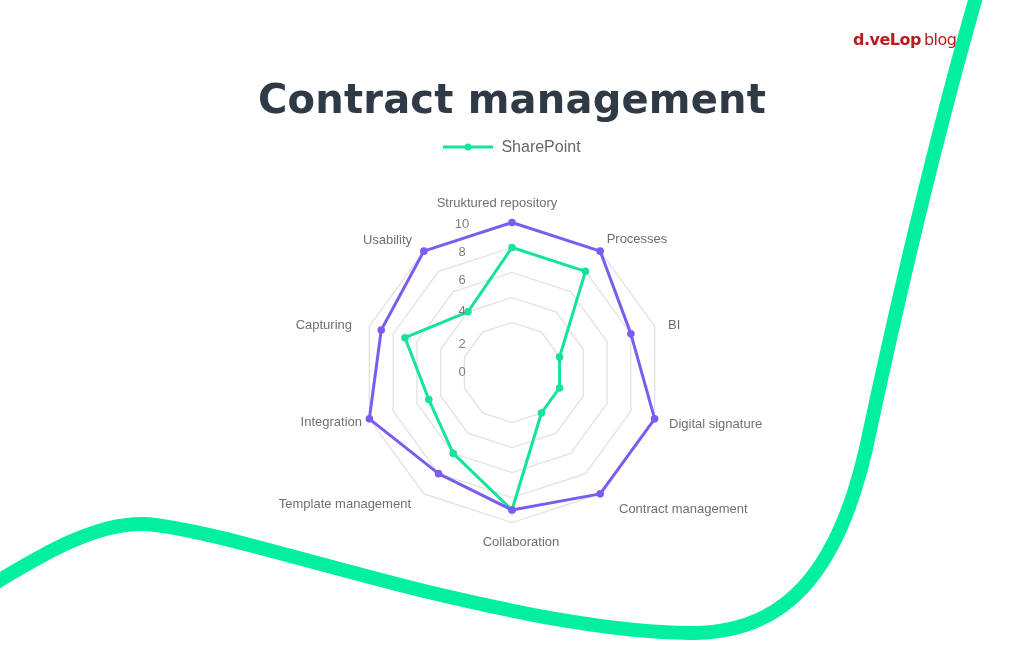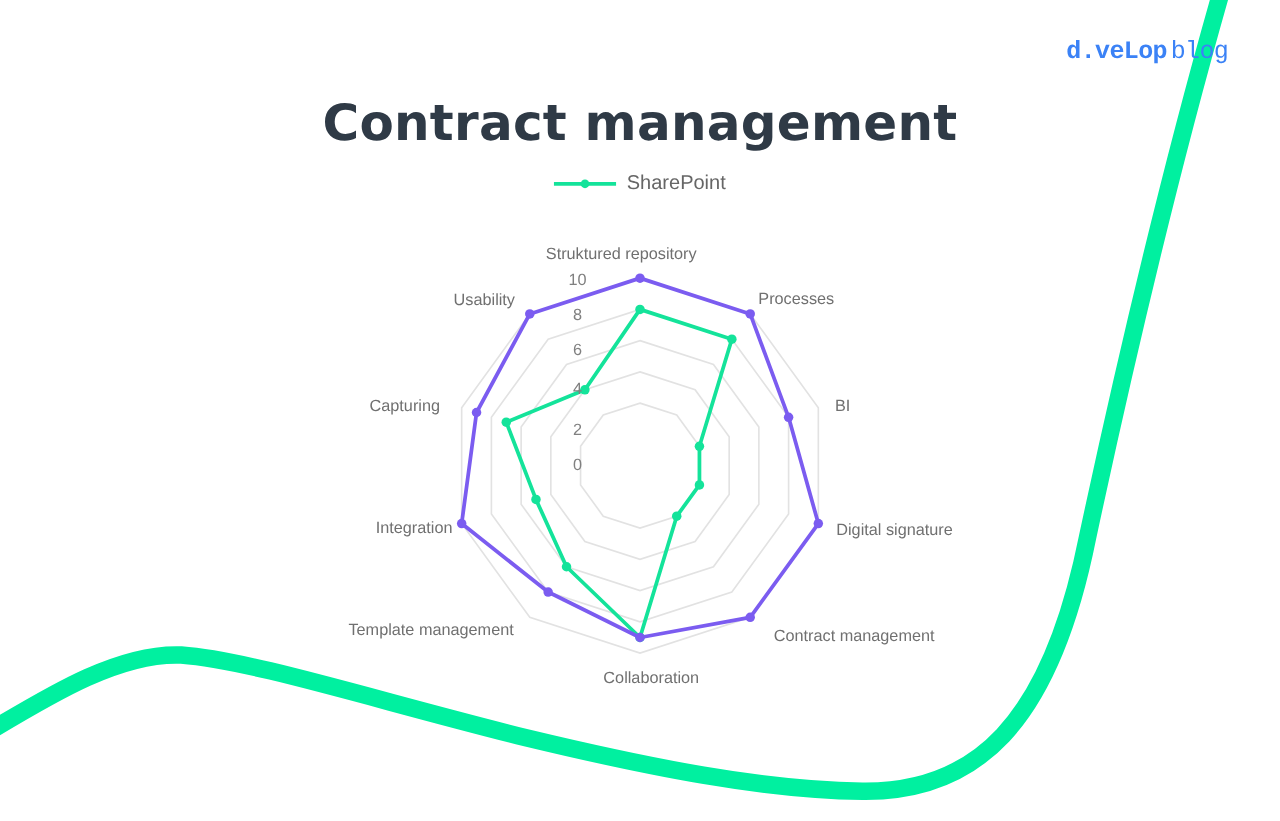--- a/index.html
+++ b/index.html
@@ -1,18 +1,18 @@
 <!DOCTYPE html>
 <html><head>
 <meta charset="utf-8">
 <style>
   html, body { margin: 0; padding: 0; }
   body { width: 1024px; height: 657px; background: #ffffff; position: relative; overflow: hidden; font-family: "DejaVu Sans", sans-serif; }
   .deco { position: absolute; left: 0; top: 0; }
-  .brand { position: absolute; left: 853px; top: 30px; font-size: 20px; color: #3b82f6; letter-spacing: -0.5px; white-space: nowrap; font-family: Liberation Mono, monospace; }
+  .brand { position: absolute; left: 853px; top: 30px; font-size: 16px; color: #b91c1c; letter-spacing: -0.5px; white-space: nowrap; }
   .brand .b1 { font-weight: bold; }
   .brand .b2 { font-weight: normal; margin-left: 3px; }
   .title { position: absolute; left: 0; width: 1024px; top: 76px; text-align: center; font-size: 40px; font-weight: bold; color: #2f3a46; letter-spacing: 0.2px; }
   .legend { position: absolute; top: 138px; left: 0; width: 1024px; display: flex; justify-content: center; gap: 34px; font-size: 16px; color: #666; font-family: "Liberation Sans", sans-serif; }
   .legend-item { display: flex; align-items: center; gap: 8px; }
   .chart { position: absolute; left: 0; top: 0; }
   .axis-label { font-family: "Liberation Sans", sans-serif; font-size: 13px; fill: #707070; }
   .tick-label { font-family: "Liberation Sans", sans-serif; font-size: 13px; fill: #808080; }
 </style>
 </head>

